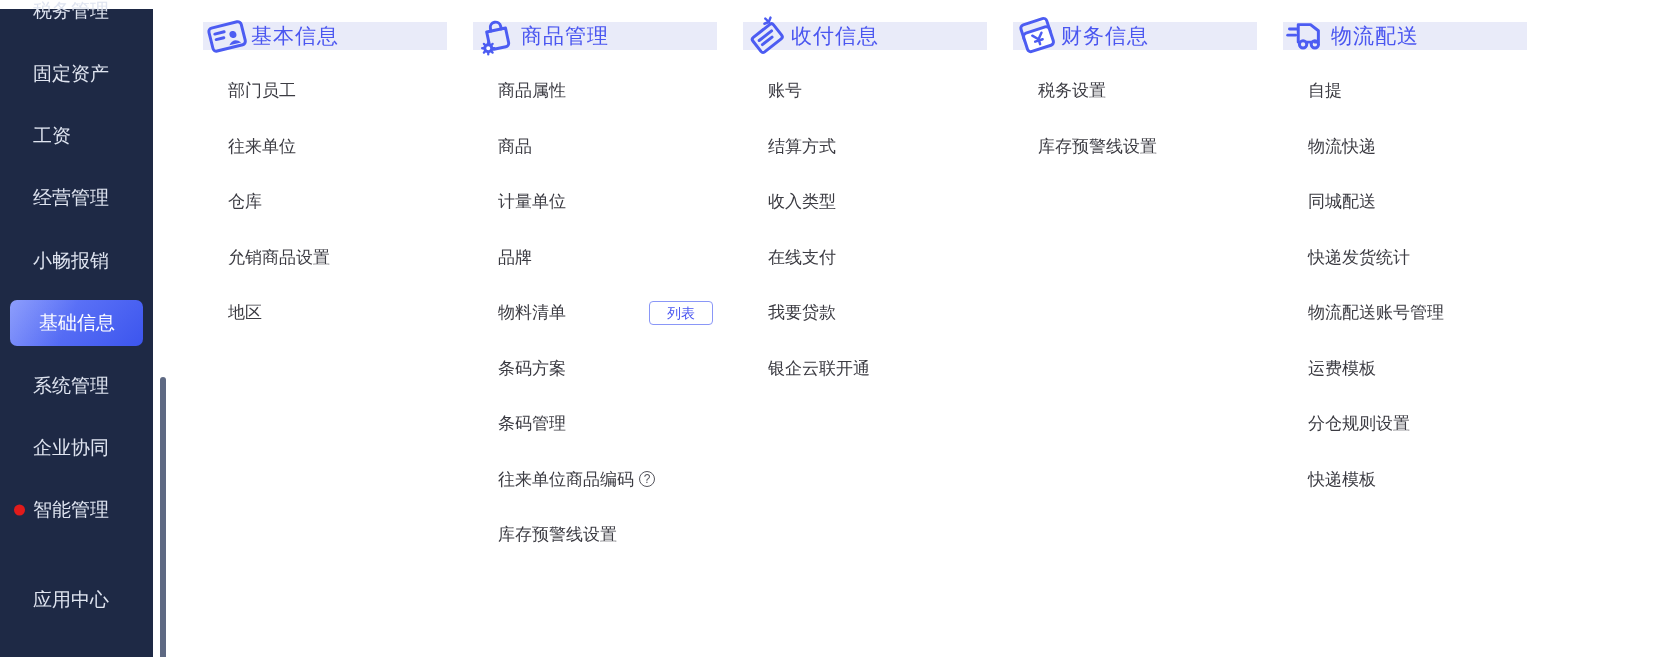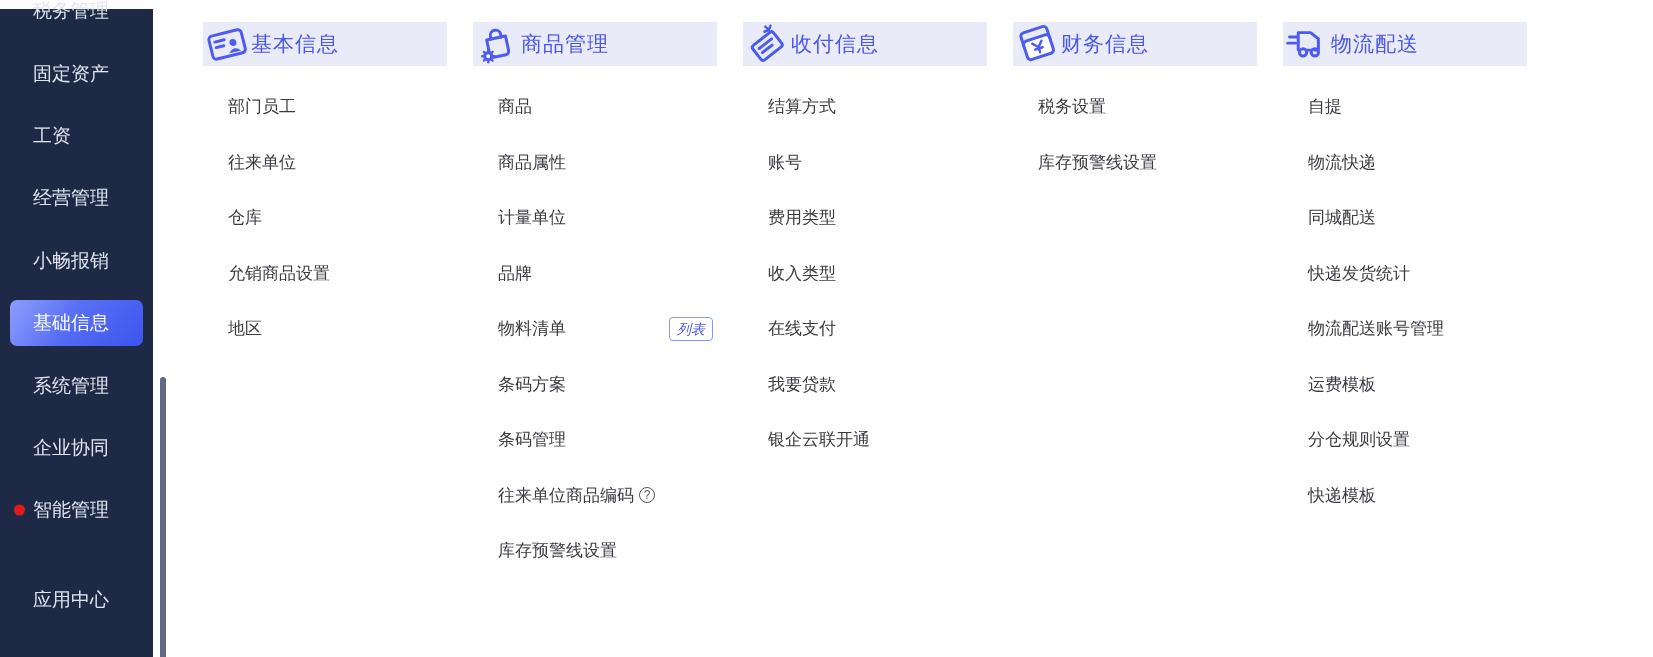--- a/index.html
+++ b/index.html
@@ -13,43 +13,43 @@
   }
   *{box-sizing:border-box;margin:0;padding:0;}
   body{font-family:"Liberation Sans","DejaVu Sans",sans-serif;}
   .app{position:relative;width:1653px;height:657px;overflow:hidden;background:#ffffff;}
 
   
   .sidebar{position:absolute;left:0;top:9px;width:153px;height:657px;background:var(--sidebar-bg);}
   .s-list{list-style:none;margin-top:-29px;}
   .s-item{position:relative;height:62.4px;display:flex;align-items:center;
           color:var(--sidebar-text);font-size:19px;padding-left:33px;cursor:pointer;white-space:nowrap;}
-  .s-item.selected{height:46px;margin:8.2px 10px;padding-left:23px;border-radius:7px;color:#ffffff;
+  .s-item.selected{height:46px;margin:8.2px 10px;padding-left:29px;border-radius:7px;color:#ffffff;
           background:linear-gradient(115deg, rgba(255,255,255,.22) 0%, rgba(255,255,255,0) 45%),
                      linear-gradient(135deg, var(--sel-a,#6d82fb) 0%, var(--sel-b,#3c55ee) 100%);}
   .s-item.gap-before{margin-top:27px;}
   .dot{display:none;position:absolute;left:14px;top:50%;transform:translateY(-50%);
        width:11px;height:11px;border-radius:50%;background:var(--dot);}
   .s-item.has-dot .dot{display:block;}
   .s-scrollbar{position:absolute;left:160px;top:368px;width:6px;height:289px;border-radius:3px;background:var(--thumb);}
 
   
   .main{position:absolute;left:171px;top:0;right:0;bottom:0;}
   .col{position:absolute;top:0;width:244px;}
-  .tile{margin-top:22px;height:44px;display:flex;align-items:center;background:var(--tile-bg);padding-left:3px;}
+  .tile{margin-top:22px;height:28px;display:flex;align-items:center;background:var(--tile-bg);padding-left:3px;}
   .tile-icon{width:42px;height:42px;flex:0 0 42px;display:flex;align-items:center;justify-content:center;}
   .tile-icon svg{width:42px;height:42px;}
   .tile-title{font-size:21px;font-weight:500;color:var(--accent);letter-spacing:1px;margin-left:3px;white-space:nowrap;}
   .menu{list-style:none;margin-top:13px;}
   .menu-item{height:55.5px;display:flex;align-items:center;padding-left:25px;padding-right:4px;}
   .menu-link{font-size:17px;color:var(--item-text);text-decoration:none;cursor:pointer;white-space:nowrap;text-align:right;}
   .help{display:inline-flex;align-items:center;justify-content:center;width:16px;height:16px;margin-left:5px;
         border:1.4px solid #55555d;border-radius:50%;color:#55555d;font-size:12px;line-height:1;cursor:pointer;}
   .badge{margin-left:auto;border:1px solid #8a97f7;color:var(--accent);border-radius:4px;
-         padding:2px 7px;font-size:14px;line-height:1.3;background:#ffffff;cursor:pointer;font-style:italic;}
+         padding:2px 17px;font-size:14px;line-height:1.3;background:#ffffff;cursor:pointer;}
 </style>
 </head>
 <body>
 
 <div class="app">
 
   <nav class="sidebar">
     <ul class="s-list" id="sidebar-list">
         <li class="s-item">
 
@@ -154,25 +154,25 @@
         <line x1="-5" y1="5" x2="-3.6" y2="3.6"></line>
                   <line x1="3.6" y1="-3.6" x2="5" y2="-5"></line>
       </g>
     </g>
   </svg>
           </span>
       <h2 class="tile-title">商品管理</h2>
     </header>
     <ul class="menu">
           <li class="menu-item">
+    <a class="menu-link">商品属性</a>
+
+  </li>
+          <li class="menu-item">
     <a class="menu-link">商品</a>
-
-  </li>
-          <li class="menu-item">
-    <a class="menu-link">商品属性</a>
 
   </li>
           <li class="menu-item">
     <a class="menu-link">计量单位</a>
 
   </li>
           <li class="menu-item">
     <a class="menu-link">品牌</a>
 
   </li>
@@ -213,29 +213,25 @@
       <line x1="22" y1="4" x2="26" y2="8"></line>
       <line x1="28" y1="3" x2="26" y2="8"></line>
       <line x1="21" y1="10" x2="26" y2="8"></line>
     </g>
   </svg>
           </span>
       <h2 class="tile-title">收付信息</h2>
     </header>
     <ul class="menu">
           <li class="menu-item">
+    <a class="menu-link">账号</a>
+
+  </li>
+          <li class="menu-item">
     <a class="menu-link">结算方式</a>
-
-  </li>
-          <li class="menu-item">
-    <a class="menu-link">账号</a>
-
-  </li>
-          <li class="menu-item">
-    <a class="menu-link">费用类型</a>
 
   </li>
           <li class="menu-item">
     <a class="menu-link">收入类型</a>
 
   </li>
           <li class="menu-item">
     <a class="menu-link">在线支付</a>
 
   </li>

